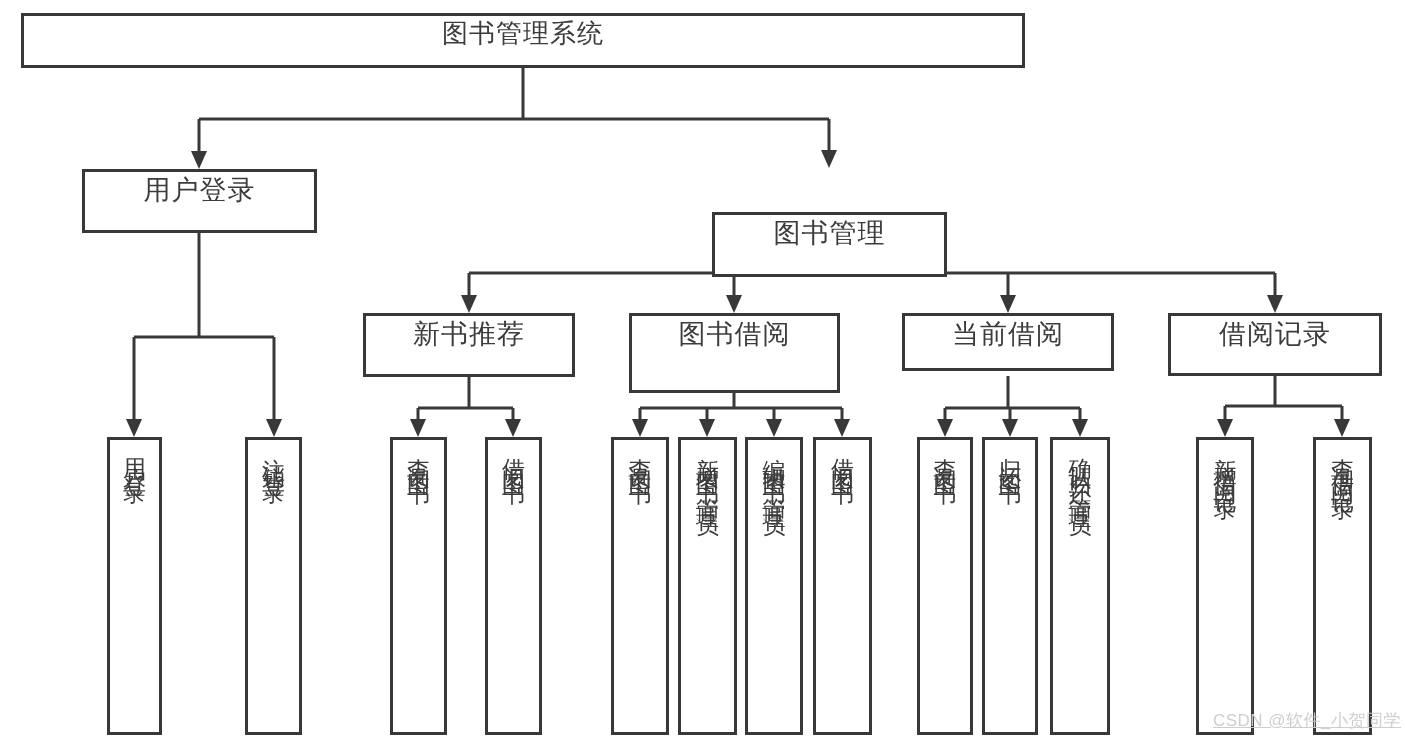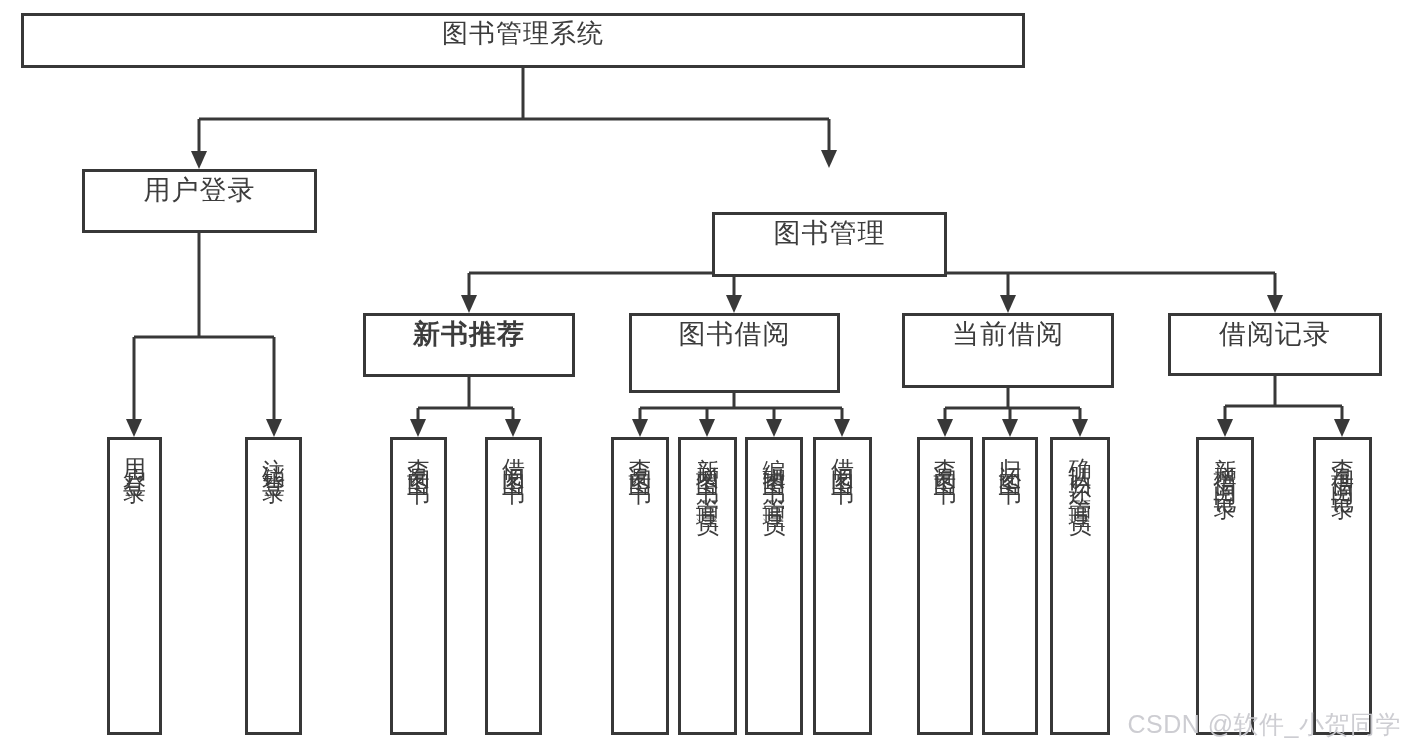--- a/index.html
+++ b/index.html
@@ -42,26 +42,27 @@
   .node.leaf span {
     writing-mode: vertical-rl;
     text-orientation: mixed;
     font-size: 23px;
     letter-spacing: 8px;
     line-height: 1;
   }
   .watermark {
     position: absolute;
     right: 4px;
-    bottom: 6px;
-    font-size: 25px;
+    bottom: 15px;
+    font-size: 17px;
     color: rgba(202, 202, 208, 0.95);
     z-index: 5;
     white-space: nowrap;
     letter-spacing: 0.5px;
+    text-decoration: underline;
   }
 </style>
 </head>
 <body>
 
 <div class="canvas">
 
   <svg class="connectors" width="1405" height="747" viewBox="0 0 1405 747">
     <g stroke="#383838" stroke-width="3" fill="none">
 
@@ -106,27 +107,27 @@
     <span>图书管理系统</span>
   </div>
 
   <div class="node branch" style="left:82px; top:169px; width:235px; height:64px;">
     <span>用户登录</span>
   </div>
   <div class="node branch" style="left:712px; top:168px; width:235px; height:65px;margin-top:44px;">
     <span>图书管理</span>
   </div>
 
-  <div class="node branch" style="left:363px; top:313px; width:212px; height:64px;font-weight:bold;">
+  <div class="node branch" style="left:363px; top:313px; width:212px; height:64px;">
     <span>新书推荐</span>
   </div>
   <div class="node branch" style="left:629px; top:313px; width:211px; height:80px;">
     <span>图书借阅</span>
   </div>
-  <div class="node branch" style="left:902px; top:313px; width:212px; height:75px;">
+  <div class="node branch" style="left:902px; top:313px; width:212px; height:58px;">
     <span>当前借阅</span>
   </div>
   <div class="node branch" style="left:1168px; top:313px; width:214px; height:63px;">
     <span>借阅记录</span>
   </div>
 
   <div class="node leaf" style="left:107px; top:437px; width:55px; height:298px;">
     <span>用户登录</span>
   </div>
   <div class="node leaf" style="left:245px; top:437px; width:57px; height:298px;">

